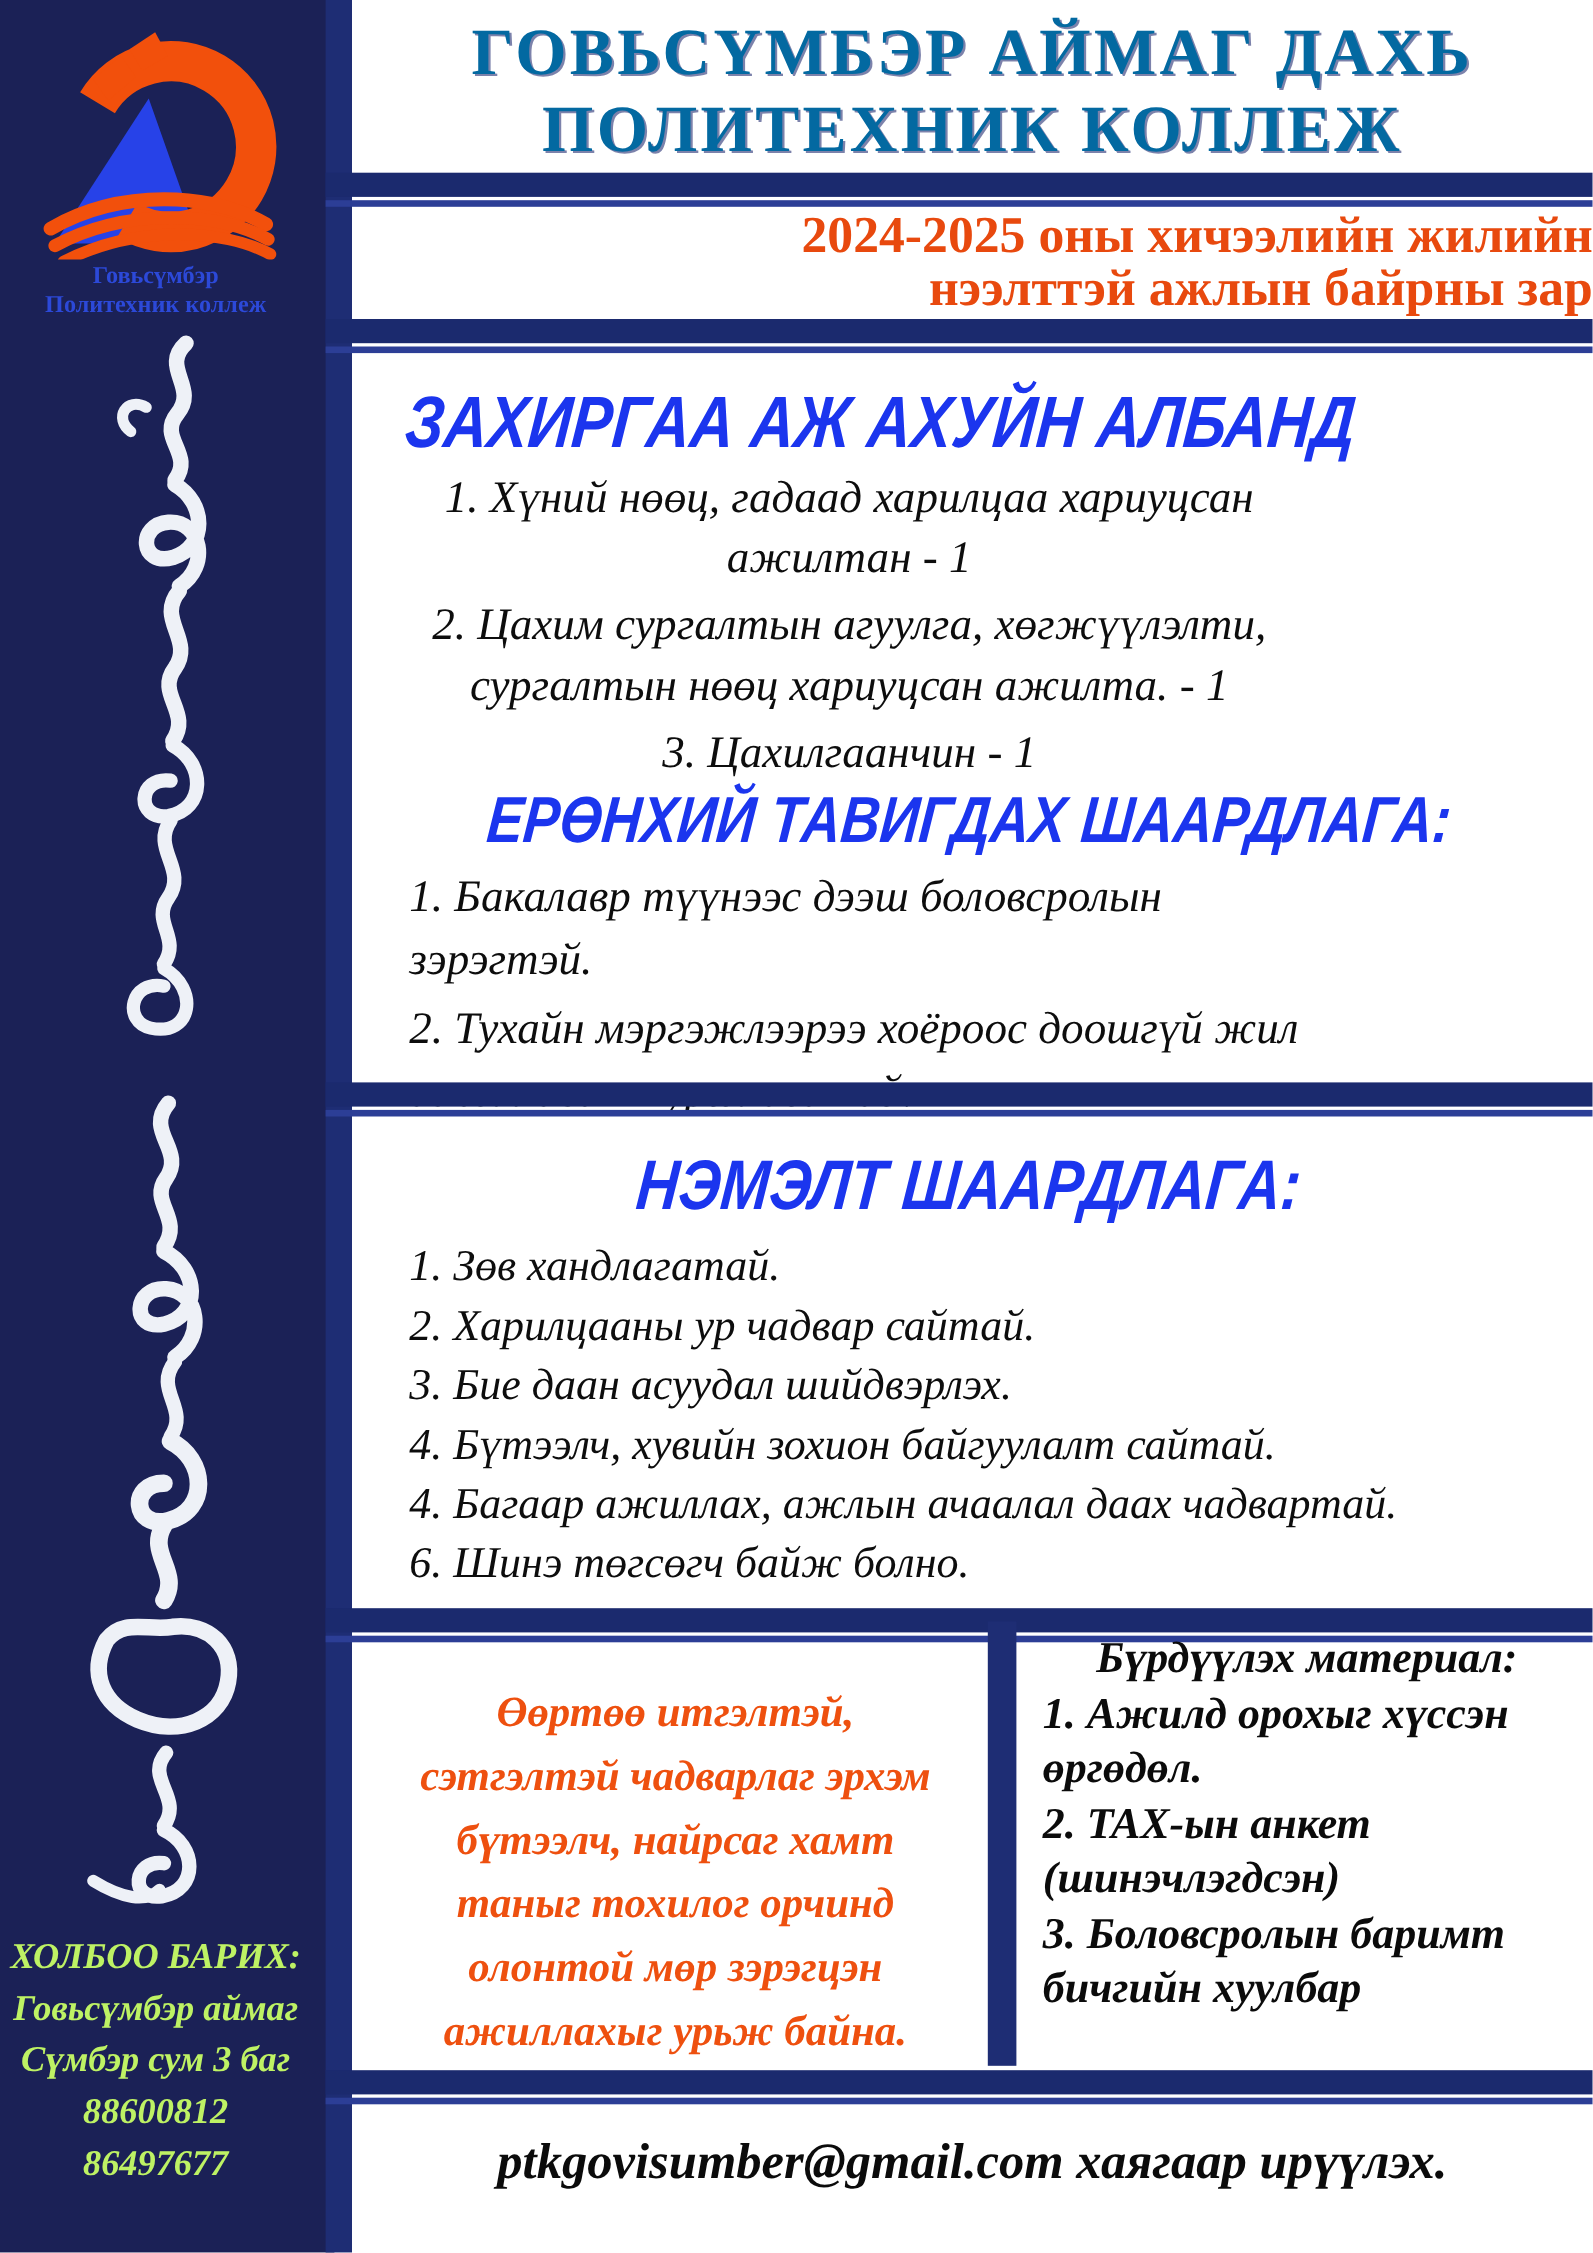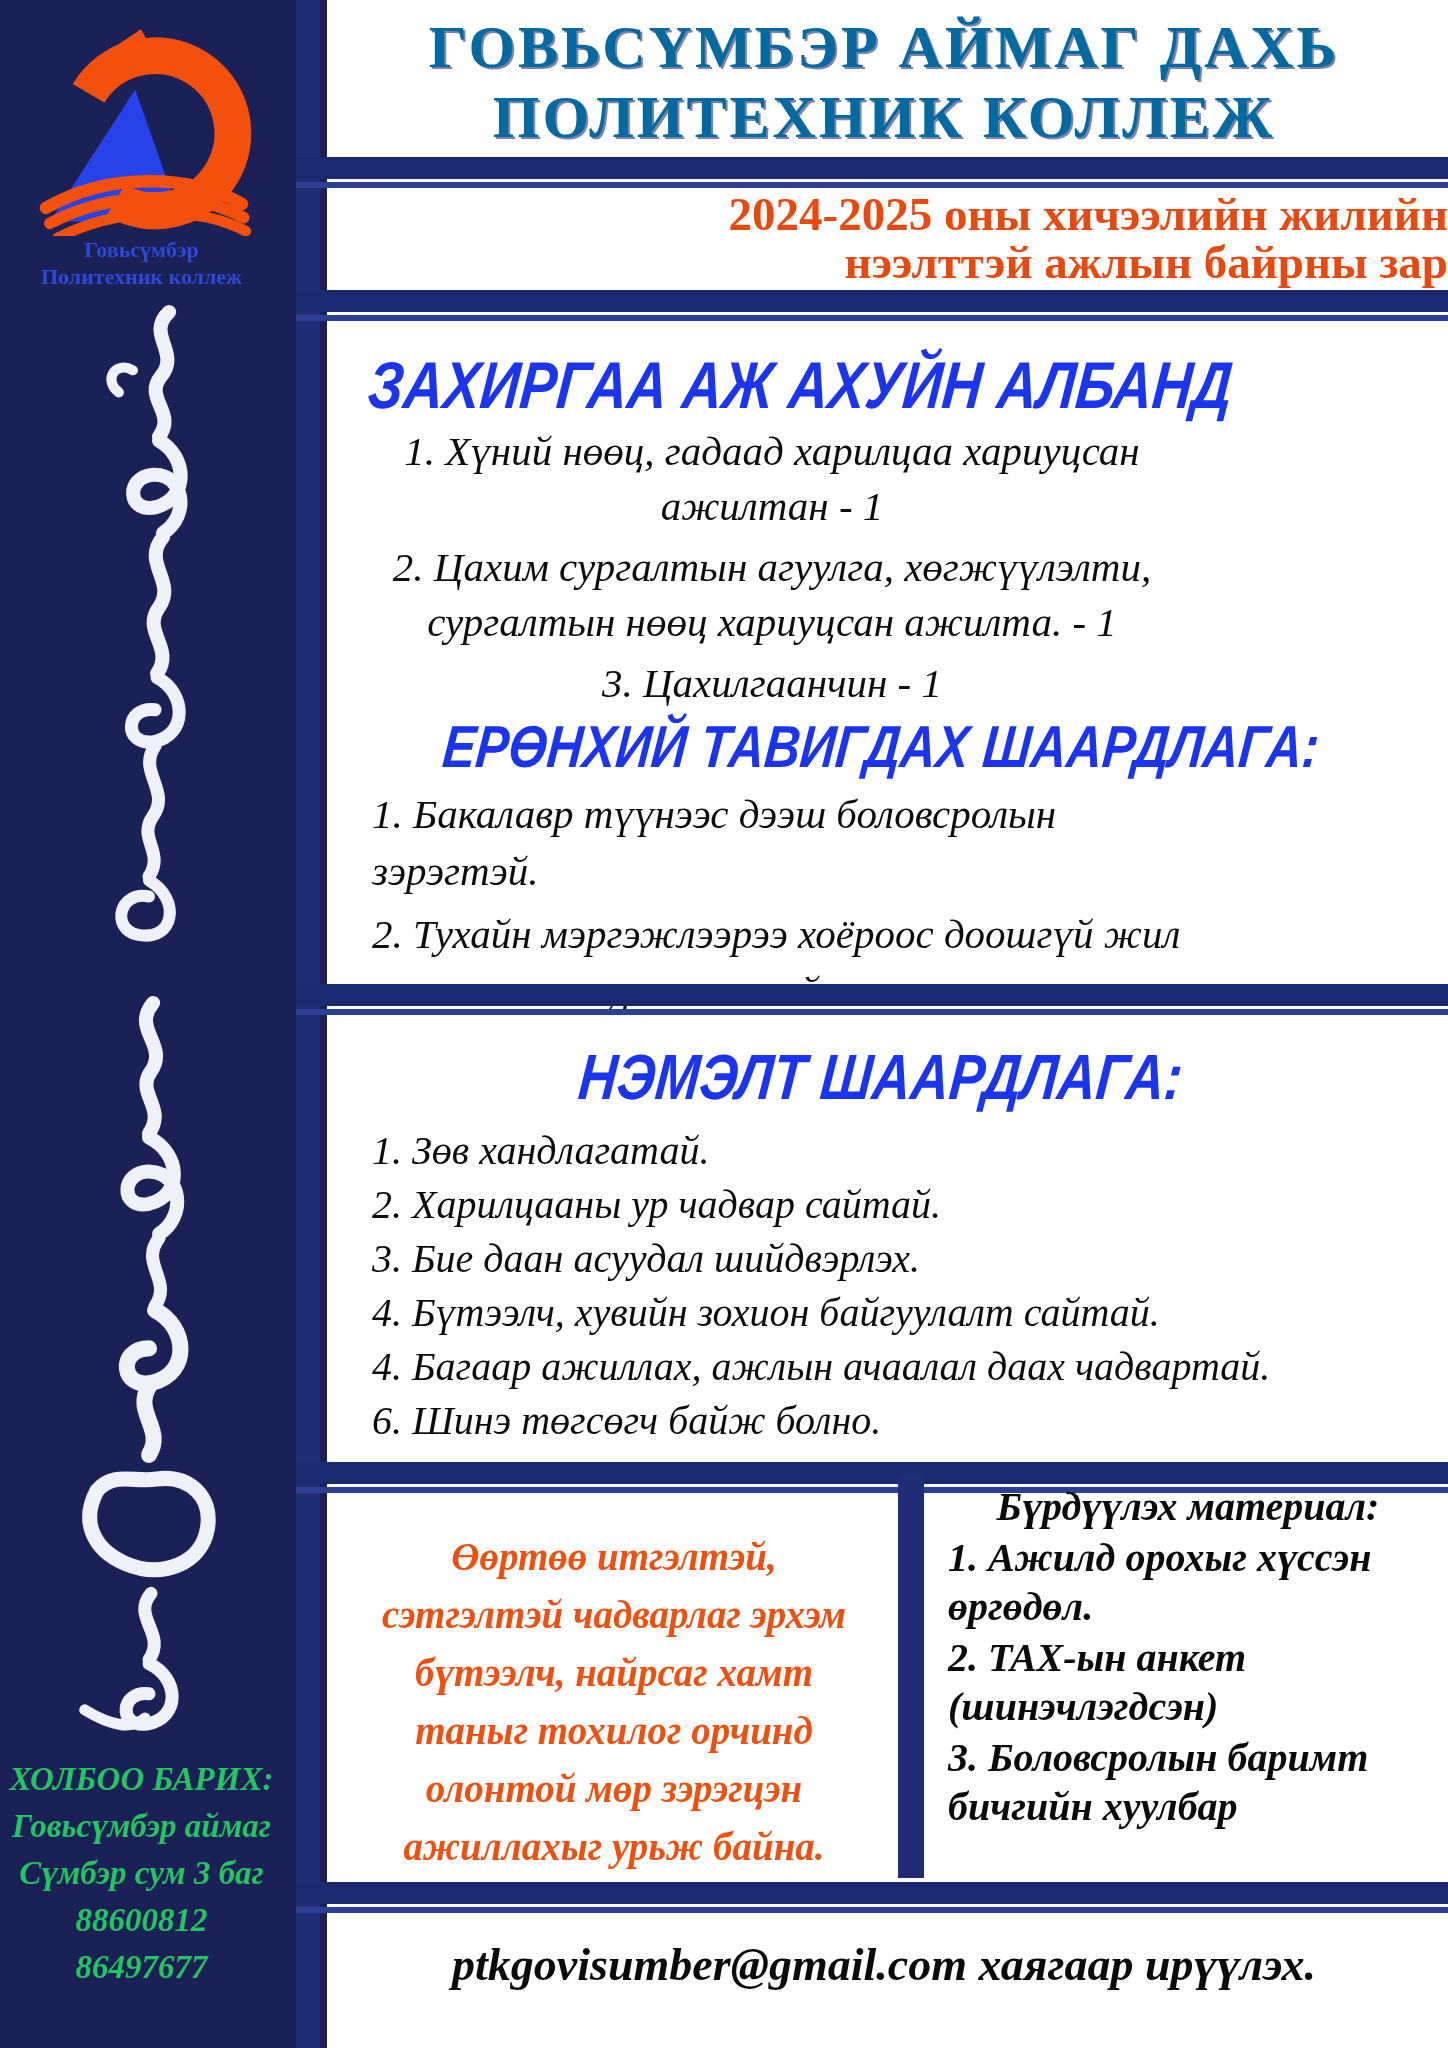--- a/index.html
+++ b/index.html
@@ -1,26 +1,26 @@
 <!DOCTYPE html>
 <html><head>
 <meta charset="utf-8">
 <style>
   html,body{margin:0;padding:0;background:#ffffff;}
   .page{
     position:relative;width:1448px;height:2048px;background:#ffffff;
     font-family:"Liberation Serif",serif;overflow:hidden;
   }
   
-  .sidebar{position:absolute;left:0;top:0;width:327px;height:2048px;background:#1b2156;}
+  .sidebar{position:absolute;left:0;top:0;width:272px;height:2048px;background:#1b2156;padding-left:32px;}
   .logo-svg{position:absolute;left:18px;top:8px;width:248px;height:228px;}
   .logo-text{position:absolute;left:0;top:236px;width:283px;text-align:center;
     color:#2c49d8;font-weight:bold;font-size:22px;line-height:27px;}
   .calligraphy{position:absolute;left:35px;top:300px;width:212px;height:1436px;}
-  .contact{position:absolute;left:0;top:1756px;width:283px;text-align:center;color:#22c55e;
+  .contact{position:absolute;left:0;top:1756px;width:283px;text-align:center;color:#bef264;
     font-weight:bold;font-style:italic;font-size:33px;line-height:47px;}
   
   .vline{position:absolute;left:296px;top:0;width:24px;height:2048px;background:#1e2d74;}
   
   .bar{position:absolute;left:296px;width:1152px;height:22px;background:#1b2a6e;}
   .bar::after{content:"";position:absolute;left:0;right:0;bottom:-9px;height:6px;background:#2c3e96;}
   .bar1{top:157px}.bar2{top:290px}.bar3{top:984px}.bar4{top:1462px}.bar5{top:1882px}
   
   .title{position:absolute;left:320px;top:12px;width:1128px;text-align:center;
     font-weight:bold;font-size:60px;line-height:70px;letter-spacing:3px;color:#0369a1;

